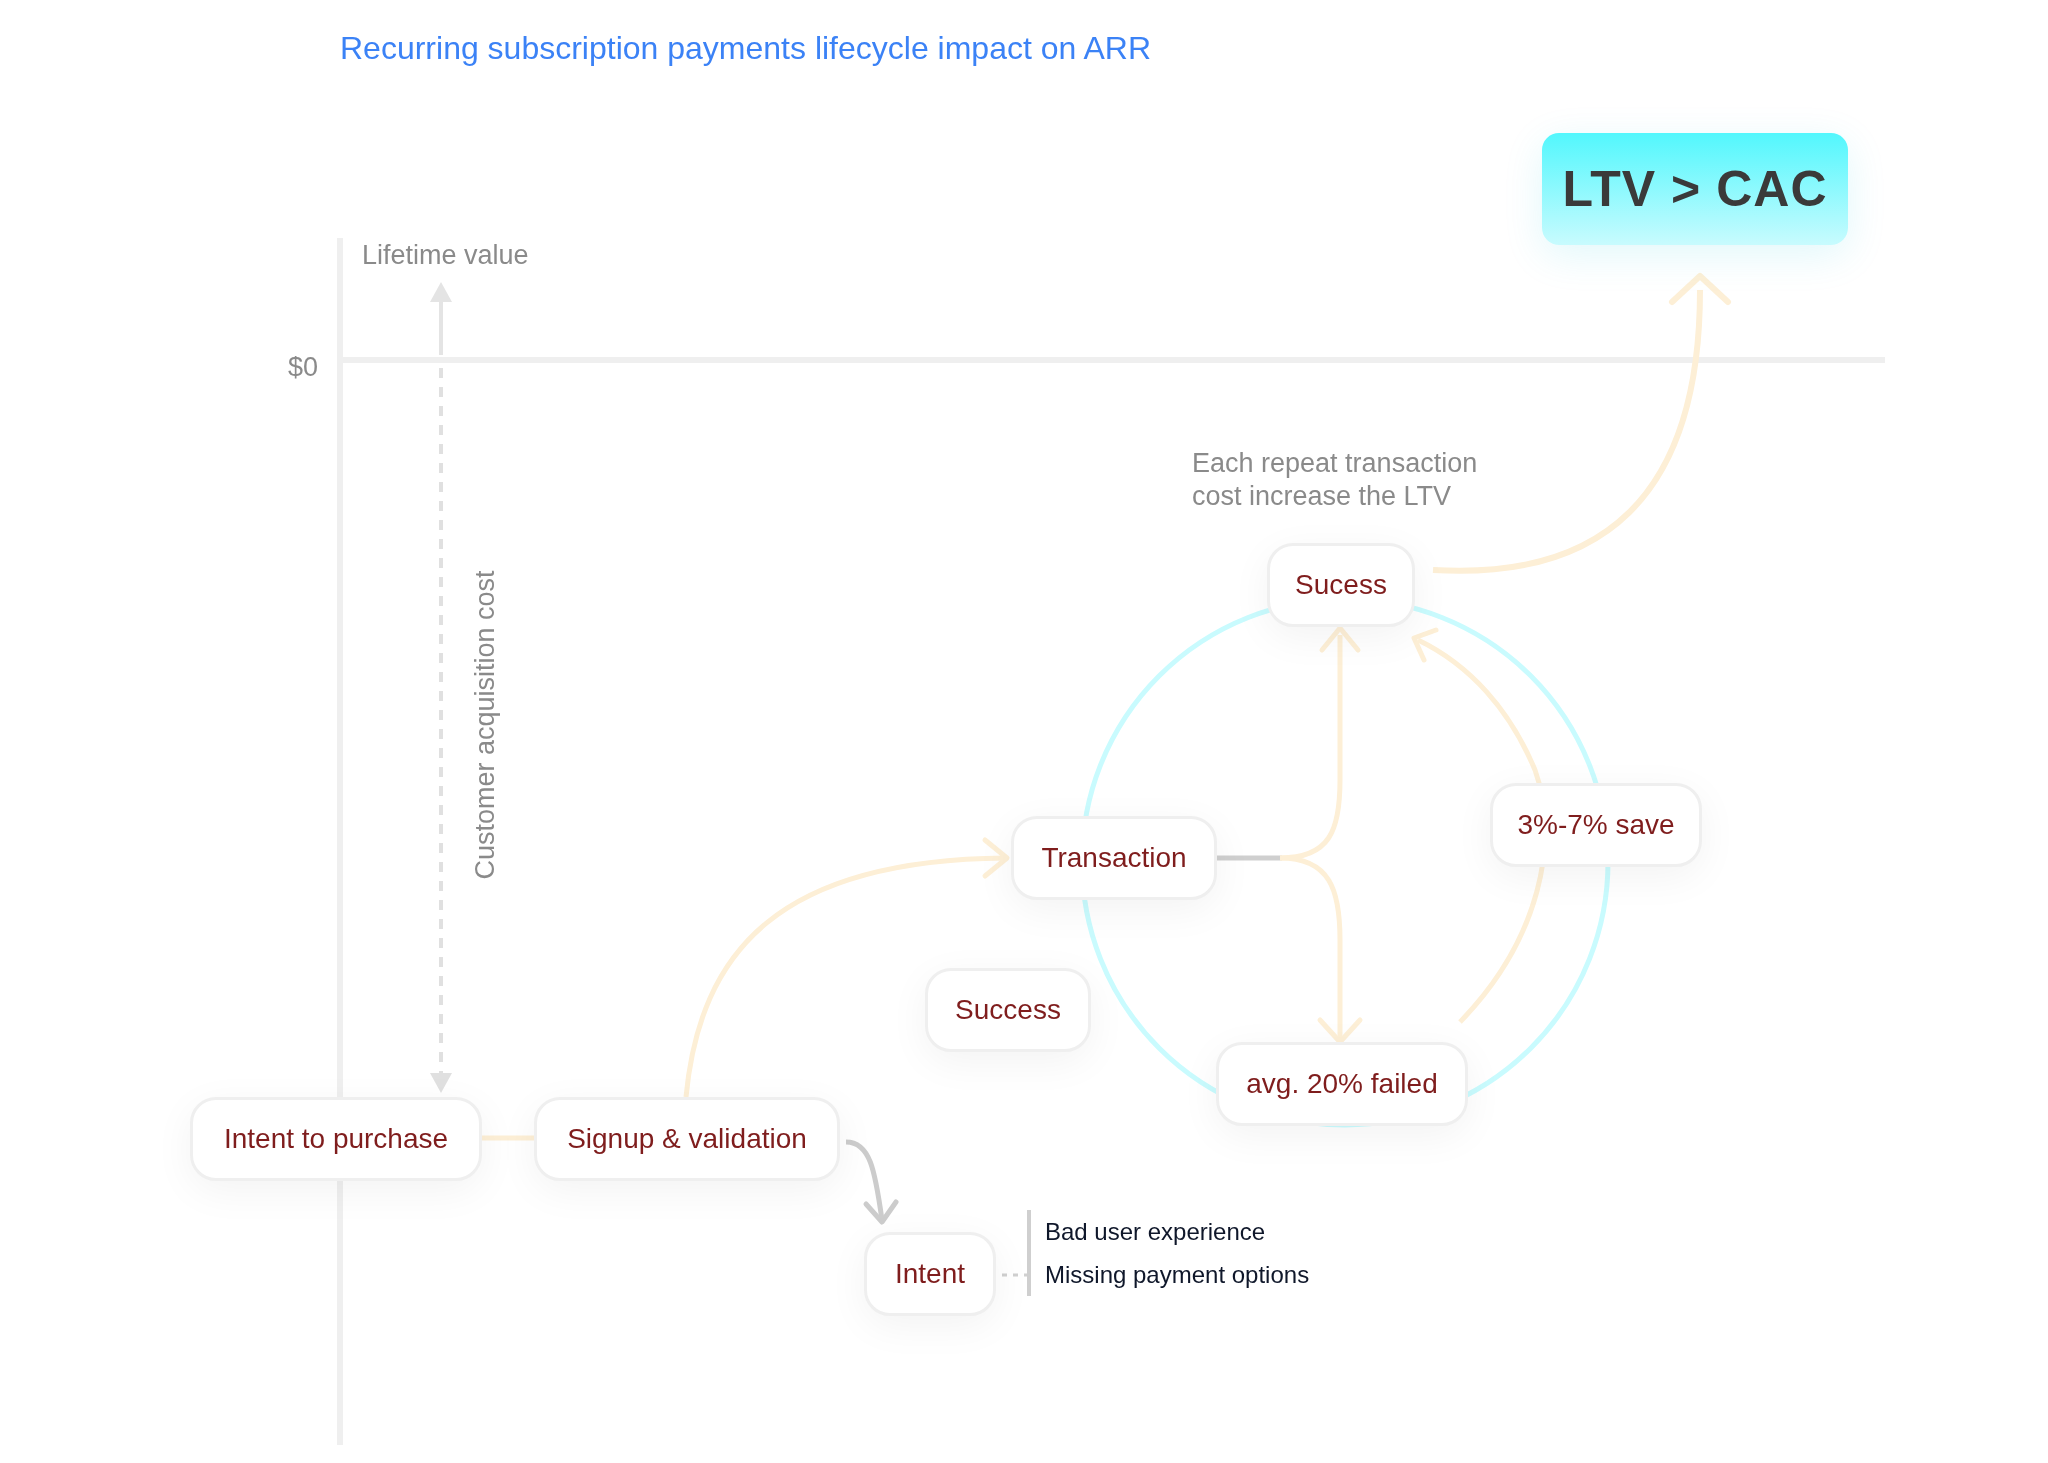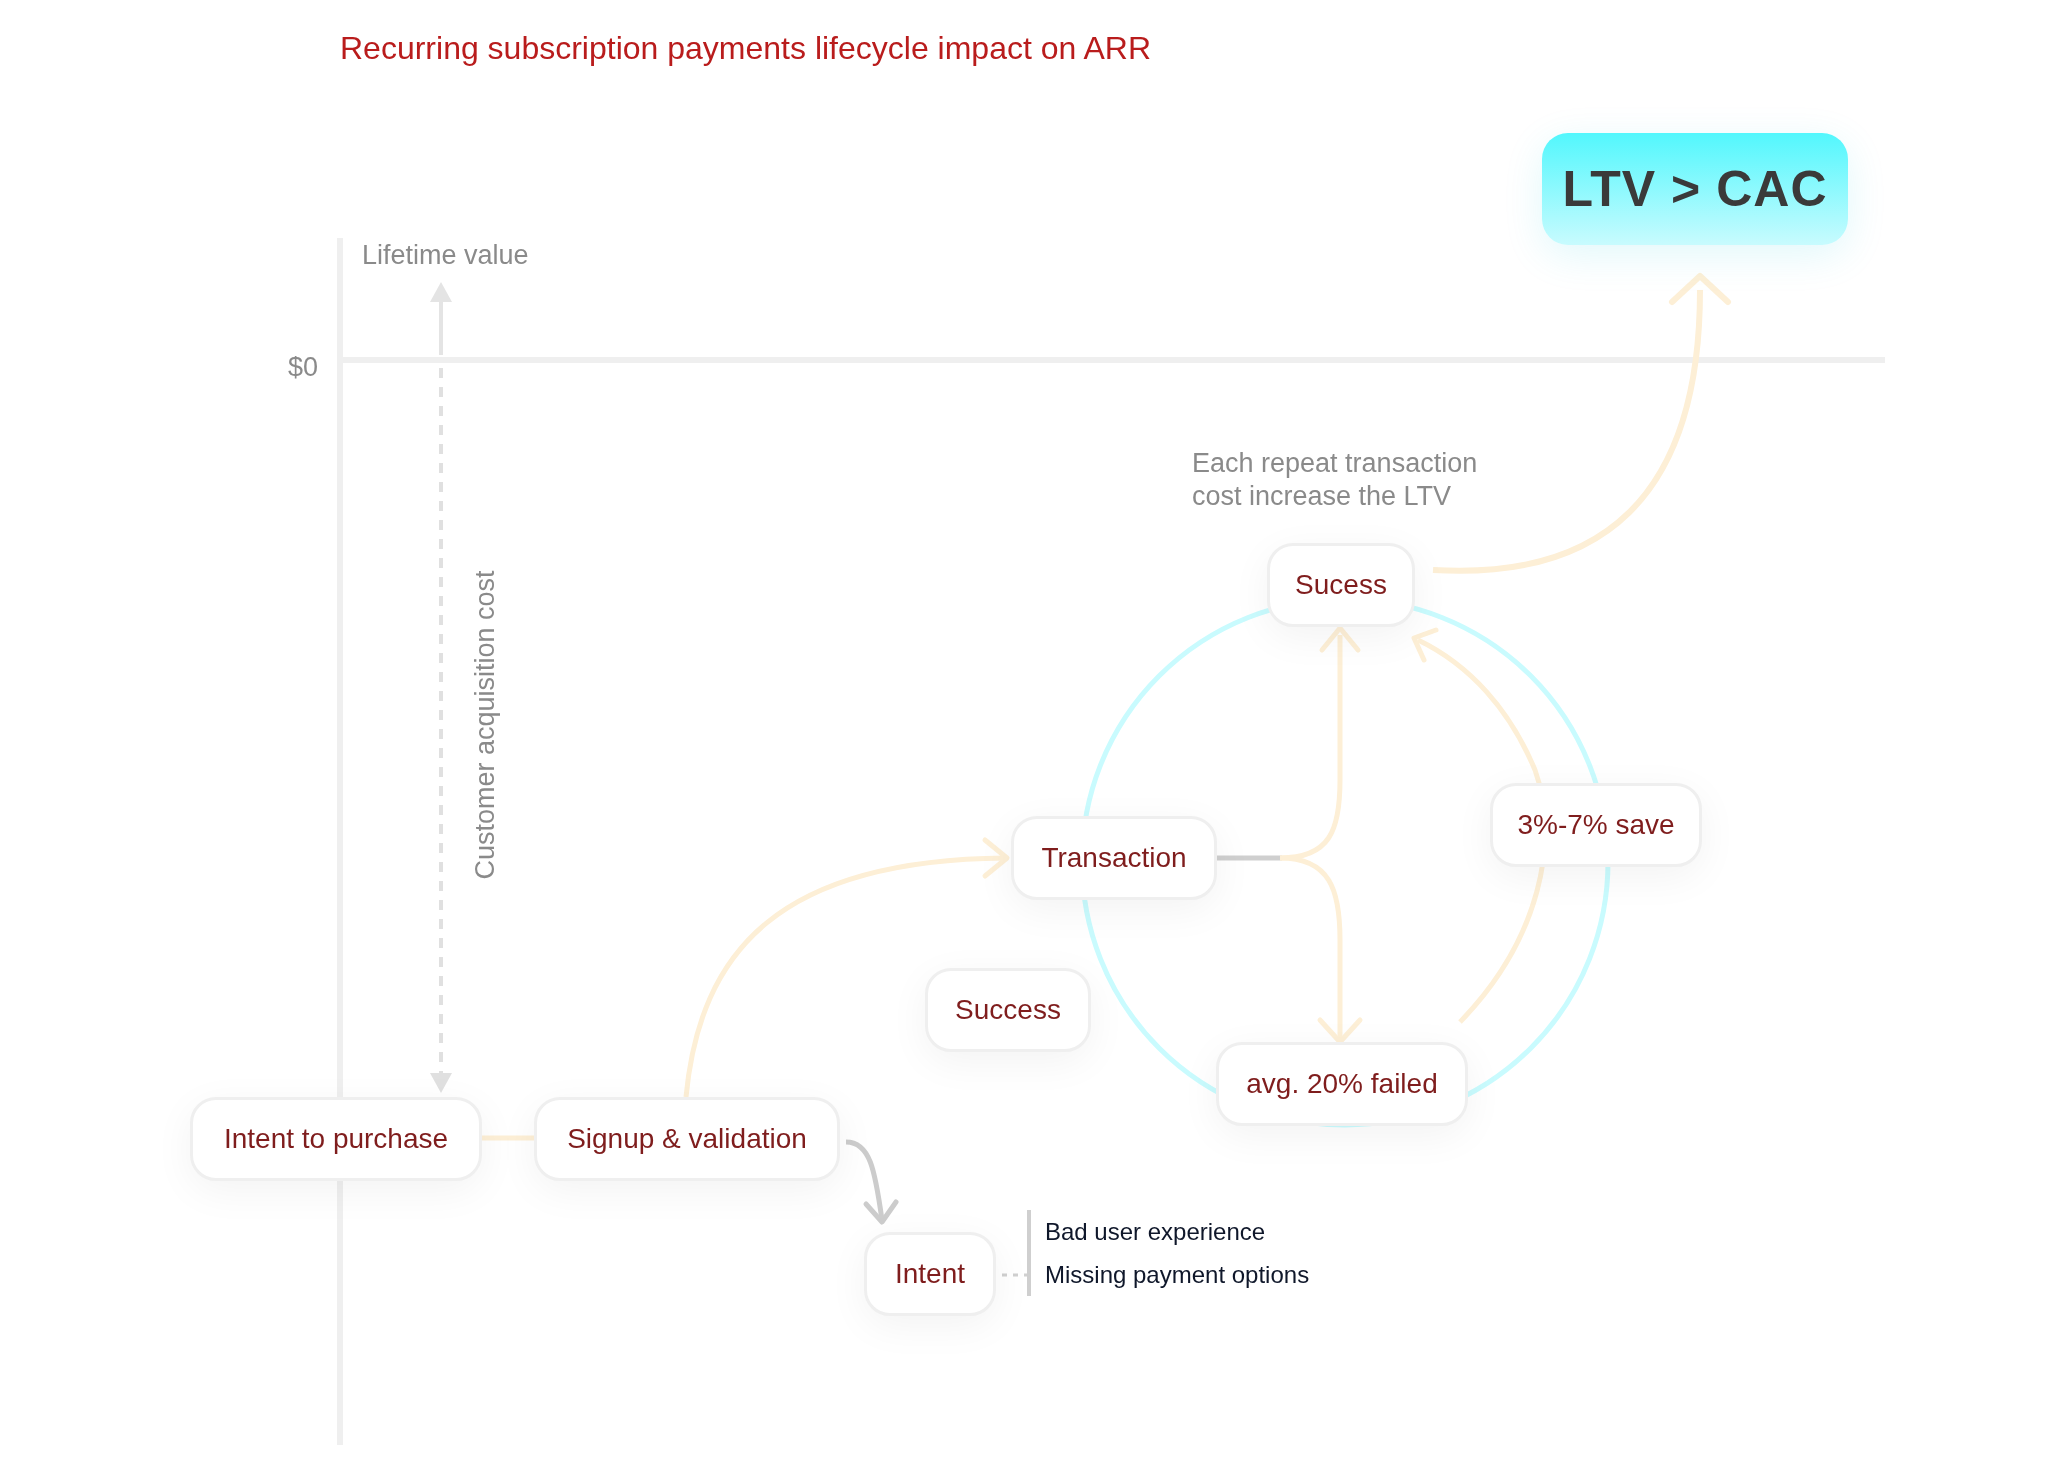--- a/index.html
+++ b/index.html
@@ -1,24 +1,24 @@
 <!DOCTYPE html>
 <html><head>
   <meta charset="utf-8">
   <style>
     html, body { margin: 0; padding: 0; background: #ffffff; }
     body { width: 2048px; height: 1463px; position: relative; overflow: hidden;
            font-family: "Liberation Sans", "DejaVu Sans", sans-serif; }
-    .title { position: absolute; left: 340px; top: 30px; font-size: 32px; color: #b91c1c; }
+    .title { position: absolute; left: 340px; top: 30px; font-size: 32px; color: #3b82f6; }
     svg.canvas { position: absolute; left: 0; top: 0; }
     .node { position: absolute; background: #ffffff; border: 3px solid #efefef; border-radius: 26px;
             box-shadow: 0 10px 40px rgba(0,0,0,0.05); display: flex; align-items: center; justify-content: center;
             font-size: 28px; color: #7f1d1d; box-sizing: border-box; white-space: nowrap; }
     .label { position: absolute; color: #8a8a8a; font-size: 27px; line-height: 33px; }
-    .ltv { position: absolute; left: 1542px; top: 133px; width: 306px; height: 112px; border-radius: 26px;
+    .ltv { position: absolute; left: 1542px; top: 133px; width: 306px; height: 112px; border-radius: 17px;
            background: linear-gradient(180deg, #52f7fd 0%, #c8fbfe 100%);
            display: flex; align-items: center; justify-content: center;
            font-size: 50px; font-weight: bold; color: #3a3a3a; letter-spacing: 1px;
            box-shadow: 0 10px 40px rgba(0,200,220,0.12); }
     .reasons { position: absolute; left: 1027px; top: 1210px; border-left: 4px solid #cfcfcf; padding-left: 14px; }
     .reasons div { font-size: 24px; color: #0f172a; line-height: 43px; }
   </style>
 </head>
 <body>
 

